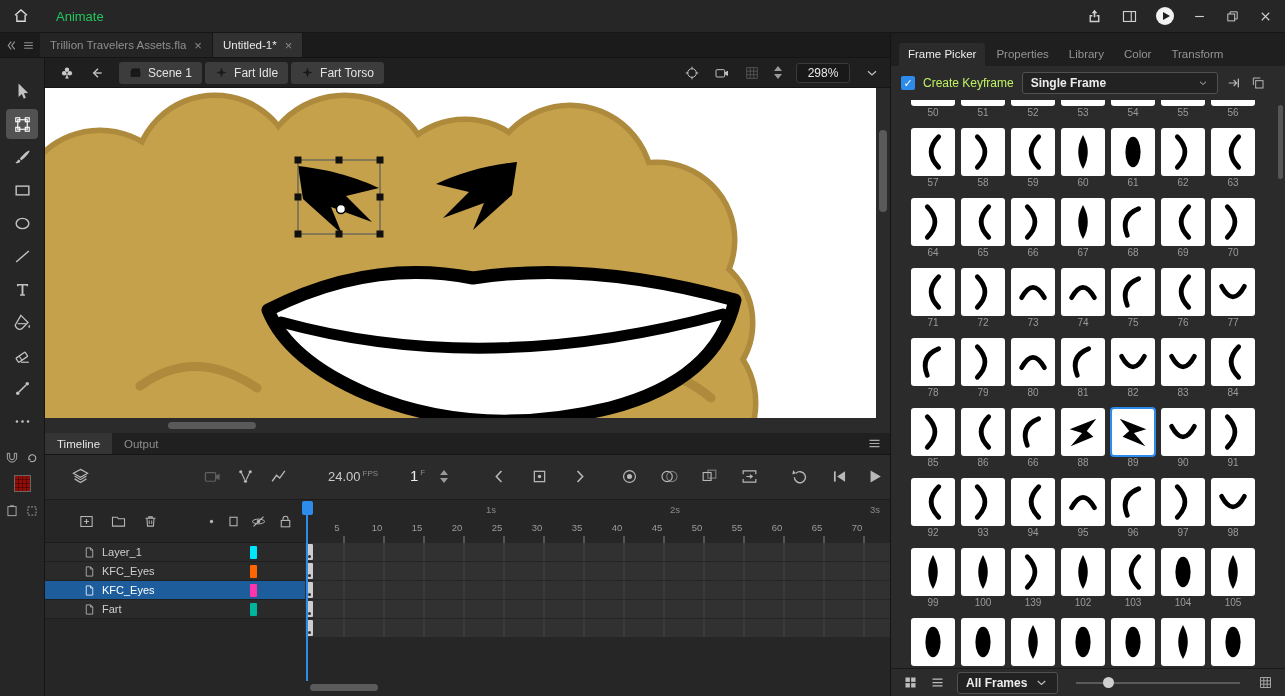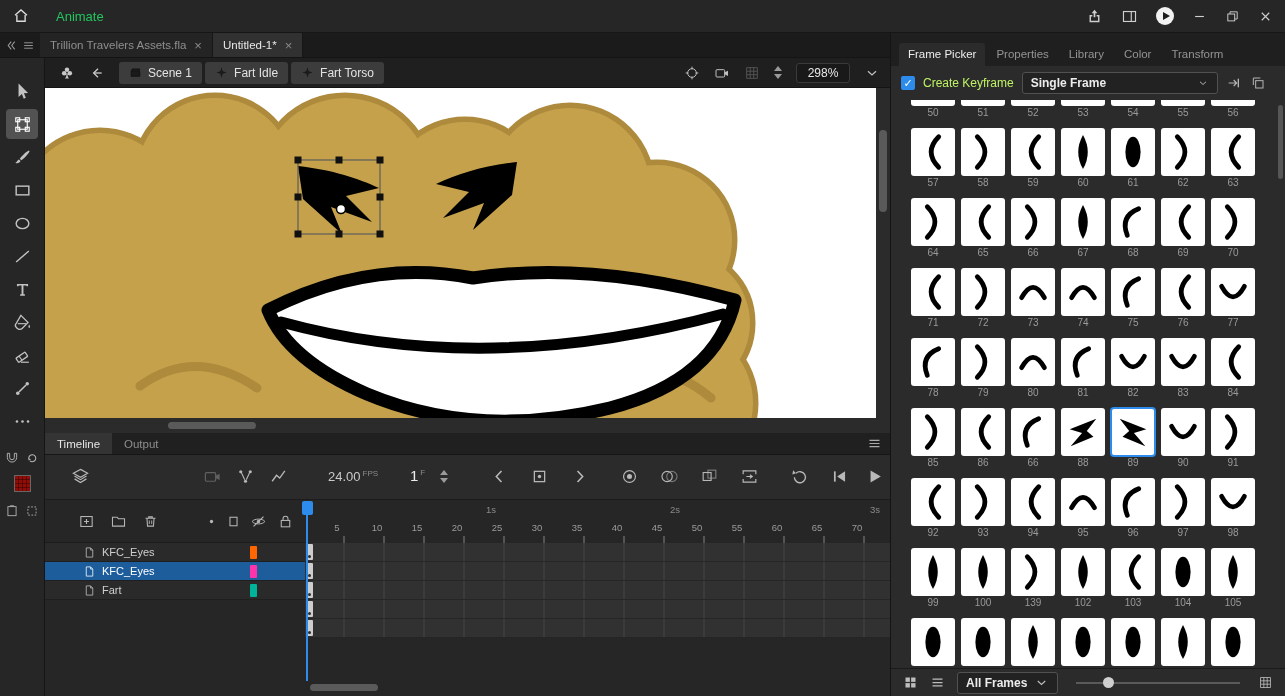--- a/index.html
+++ b/index.html
@@ -610,20 +610,28 @@
         </div>
     </div>
 
     <div class="tl-body">
       <div class="layer-list" id="layer-list">
           <div class="layer-row">
             <svg class="icn" viewBox="0 0 24 24" aria-hidden="true">
               <path d="M6 3.5 H14 L18 7.5 V20.5 H6 Z" fill="none" stroke="currentColor" stroke-width="1.6"></path>
               <path d="M14 3.5 V7.5 H18" fill="none" stroke="currentColor" stroke-width="1.6"></path>
             </svg>
+            <span class="layer-name">Layer_1</span>
+            <span class="layer-chip" style="background: rgb(0, 229, 255);"></span>
+          </div>
+          <div class="layer-row">
+            <svg class="icn" viewBox="0 0 24 24" aria-hidden="true">
+              <path d="M6 3.5 H14 L18 7.5 V20.5 H6 Z" fill="none" stroke="currentColor" stroke-width="1.6"></path>
+              <path d="M14 3.5 V7.5 H18" fill="none" stroke="currentColor" stroke-width="1.6"></path>
+            </svg>
             <span class="layer-name">KFC_Eyes</span>
             <span class="layer-chip" style="background: rgb(255, 102, 0);"></span>
           </div>
           <div class="layer-row selected">
             <svg class="icn" viewBox="0 0 24 24" aria-hidden="true">
               <path d="M6 3.5 H14 L18 7.5 V20.5 H6 Z" fill="none" stroke="currentColor" stroke-width="1.6"></path>
               <path d="M14 3.5 V7.5 H18" fill="none" stroke="currentColor" stroke-width="1.6"></path>
             </svg>
             <span class="layer-name">KFC_Eyes</span>
             <span class="layer-chip" style="background: rgb(255, 51, 170);"></span>

